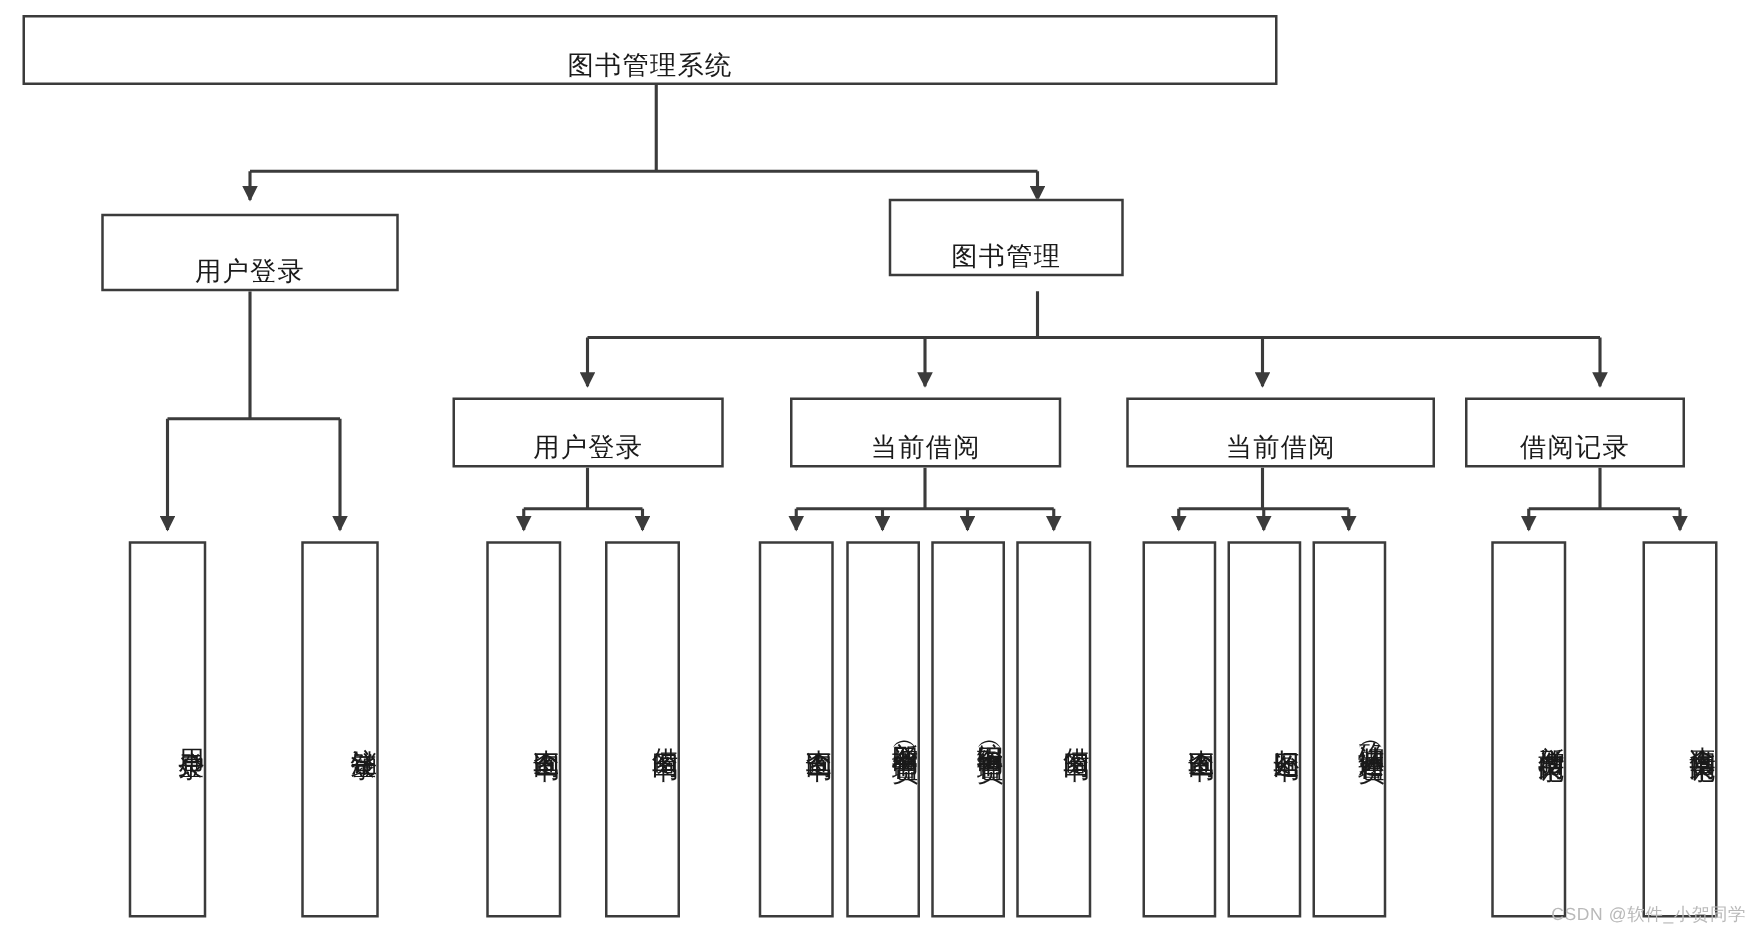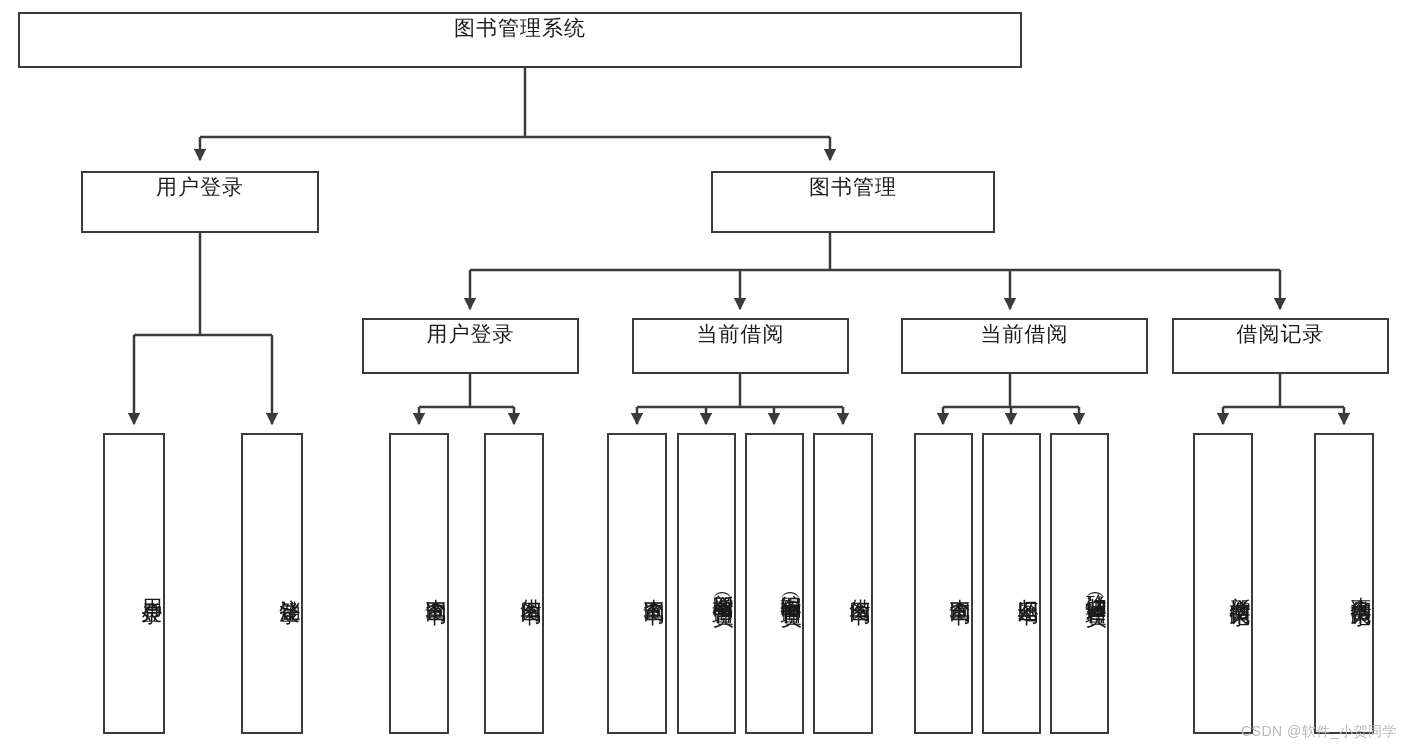--- a/index.html
+++ b/index.html
@@ -16,21 +16,21 @@
     height: 747px;
     background: #ffffff;
     overflow: hidden;
   }
   .node {
     position: absolute;
     box-sizing: border-box;
     background: #ffffff;
     border: 2px solid #3b3b3b;
     display: flex;
-    align-items: flex-start;
+    align-items: flex-end;
     justify-content: center;
     color: #1a1a1a;
   }
   .node.horiz {
     font-size: 21px;
     letter-spacing: 1px;
   }
   .node.vert {
     writing-mode: vertical-rl;
     text-orientation: upright;
@@ -120,34 +120,34 @@
     </g>
   </svg>
 
   <div class="node horiz" style="left:18px; top:12px; width:1004px; height:56px;">
     <span>图书管理系统</span>
   </div>
 
   <div class="node horiz" style="left:81px; top:171px; width:238px; height:62px;">
     <span>用户登录</span>
   </div>
-  <div class="node horiz" style="left:711px; top:171px; width:284px; height:62px;">
+  <div class="node horiz" style="left:711px; top:159px; width:188px; height:62px;">
     <span>图书管理</span>
   </div>
 
   <div class="node horiz" style="left:362px; top:318px; width:217px; height:56px;">
     <span>用户登录</span>
   </div>
   <div class="node horiz" style="left:632px; top:318px; width:217px; height:56px;">
     <span>当前借阅</span>
   </div>
   <div class="node horiz" style="left:901px; top:318px; width:247px; height:56px;">
     <span>当前借阅</span>
   </div>
-  <div class="node horiz" style="left:1172px; top:318px; width:217px; height:56px;">
+  <div class="node horiz" style="left:1172px; top:318px; width:176px; height:56px;">
     <span>借阅记录</span>
   </div>
 
   <div class="node vert" style="left:103px; top:433px; width:62px; height:301px;">
     <span class="vtext">用户登录</span>
   </div>
   <div class="node vert" style="left:241px; top:433px; width:62px; height:301px;">
     <span class="vtext">注销登录</span>
   </div>
   <div class="node vert" style="left:389px; top:433px; width:60px; height:301px;">

